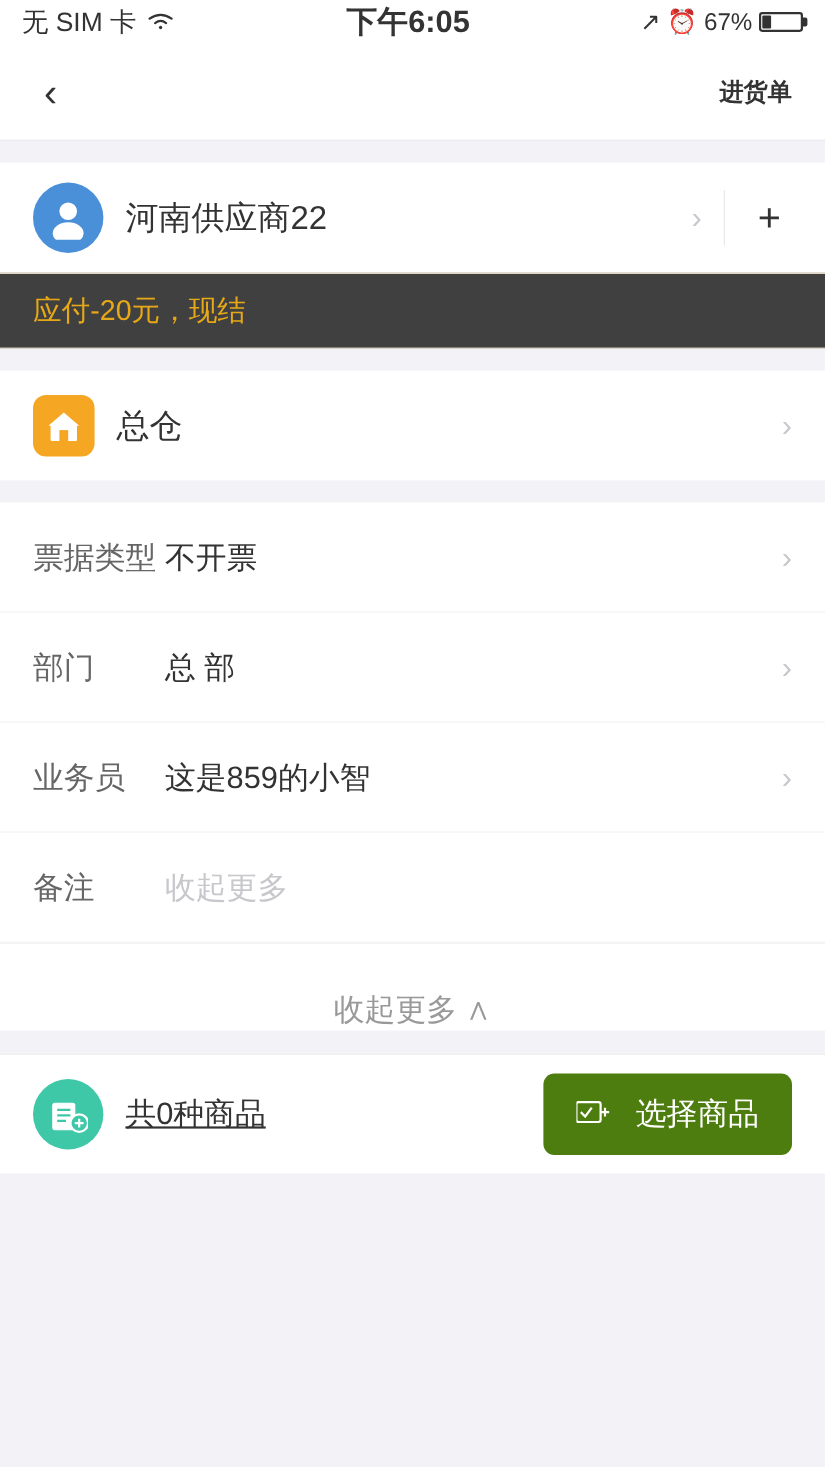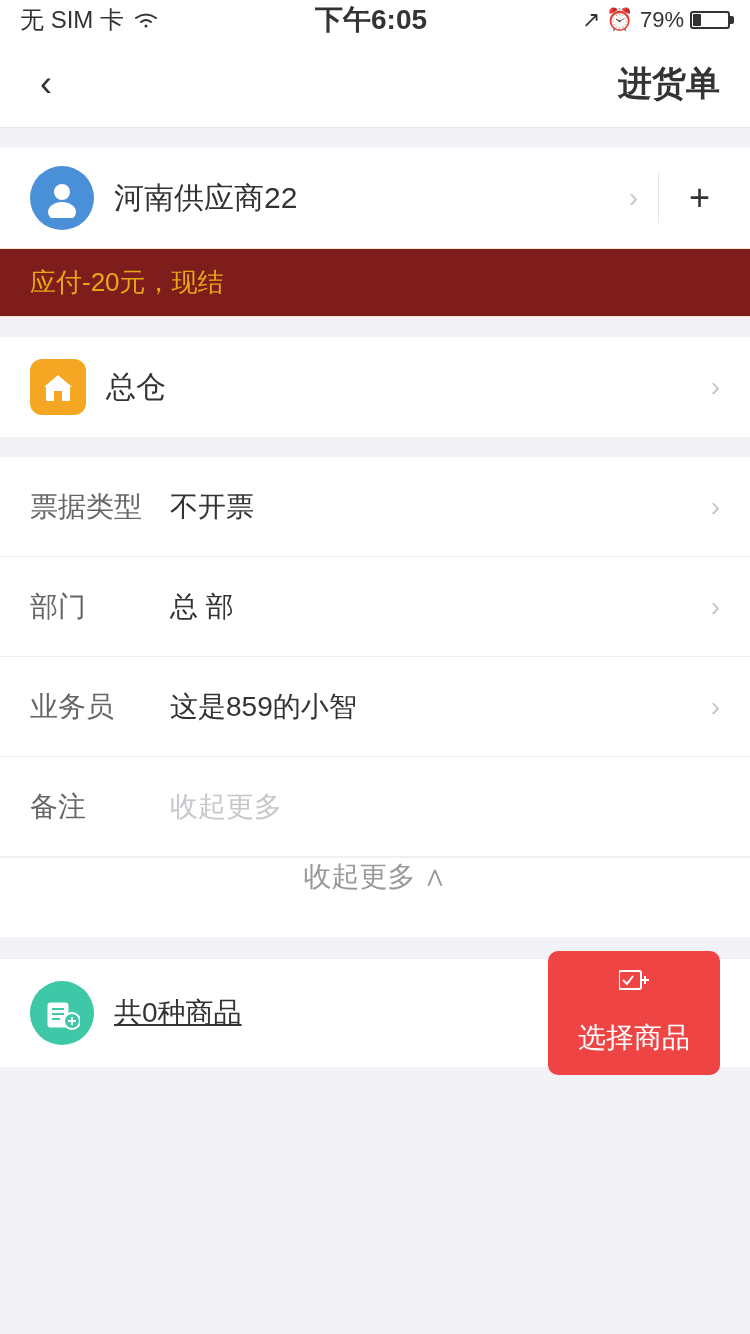--- a/index.html
+++ b/index.html
@@ -68,21 +68,21 @@
       padding: 0 30px;
       border-bottom: 1px solid #e5e5ea;
     }
     .nav-back {
       font-size: 36px;
       color: #333;
       cursor: pointer;
       padding: 10px;
     }
     .nav-title {
-      font-size: 34px;
+      font-size: 22px;
       font-weight: 600;
       color: #333;
     }
     .nav-right {
       font-size: 28px;
       color: #333;
       cursor: pointer;
     }
 
     
@@ -134,21 +134,21 @@
     }
     .plus-btn {
       font-size: 36px;
       color: #333;
       cursor: pointer;
       padding: 10px;
     }
 
     
     .notice-banner {
-      background: #7f1d1d;
+      background: #404040;
       padding: 16px 30px;
       font-size: 26px;
       color: #e6a817;
       border-top: 1px solid #f5e8d0;
       border-bottom: 1px solid #f5e8d0;
     }
 
     
     .row-item {
       display: flex;
@@ -177,41 +177,40 @@
     }
     .row-label {
       color: #666;
       font-size: 28px;
       min-width: 120px;
     }
     .row-value {
       flex: 1;
       font-size: 28px;
       color: #333;
-      margin-left: 20px;
     }
     .row-value.placeholder {
       color: #c7c7cc;
     }
 
     
     .warehouse-row {
       display: flex;
       align-items: center;
       padding: 0 30px;
       height: 100px;
       background: #fff;
     }
 
     
     .collapse-row {
       background: #fff;
       height: 80px;
       display: flex;
-      align-items: flex-start;
+      align-items: flex-end;
       justify-content: center;
       font-size: 28px;
       color: #999;
       cursor: pointer;
       border-top: 1px solid #f0f0f0;
     }
 
     
     .product-bar {
       background: #fff;
@@ -232,51 +231,50 @@
       margin-right: 20px;
       flex-shrink: 0;
     }
     .product-count-text {
       flex: 1;
       font-size: 28px;
       color: #333;
       text-decoration: underline;
     }
     .select-product-btn {
-      background: #ef4444;
+      background: #4d7c0f;
       color: #fff;
       font-size: 28px;
       border-radius: 10px;
       padding: 18px 30px;
       display: flex;
       align-items: center;
       gap: 24px;
       cursor: pointer;
-      flex-direction: column;
     }
   </style>
 </head>
 <body>
 
 <div class="status-bar">
   <div class="status-left">
     <span>无 SIM 卡</span>
     <span>
       <svg width="28" height="20" viewBox="0 0 28 20">
         <path d="M14 16 L14 16" stroke="#333" stroke-width="3" stroke-linecap="round"></path>
         <path d="M9 12 Q14 8 19 12" stroke="#333" stroke-width="2" fill="none" stroke-linecap="round"></path>
         <path d="M4 8 Q14 1 24 8" stroke="#333" stroke-width="2" fill="none" stroke-linecap="round"></path>
       </svg>
     </span>
   </div>
   <div class="status-center">下午6:05</div>
   <div class="status-right">
     <span>↗</span>
     <span>⏰</span>
-    <span>79%</span>
+    <span>67%</span>
     <span class="battery-icon">
       <span class="battery-fill"></span>
     </span>
   </div>
 </div>
 
 <div class="nav-bar">
   <span class="nav-back">‹</span>
   <span class="nav-title">进货单</span>
 </div>

